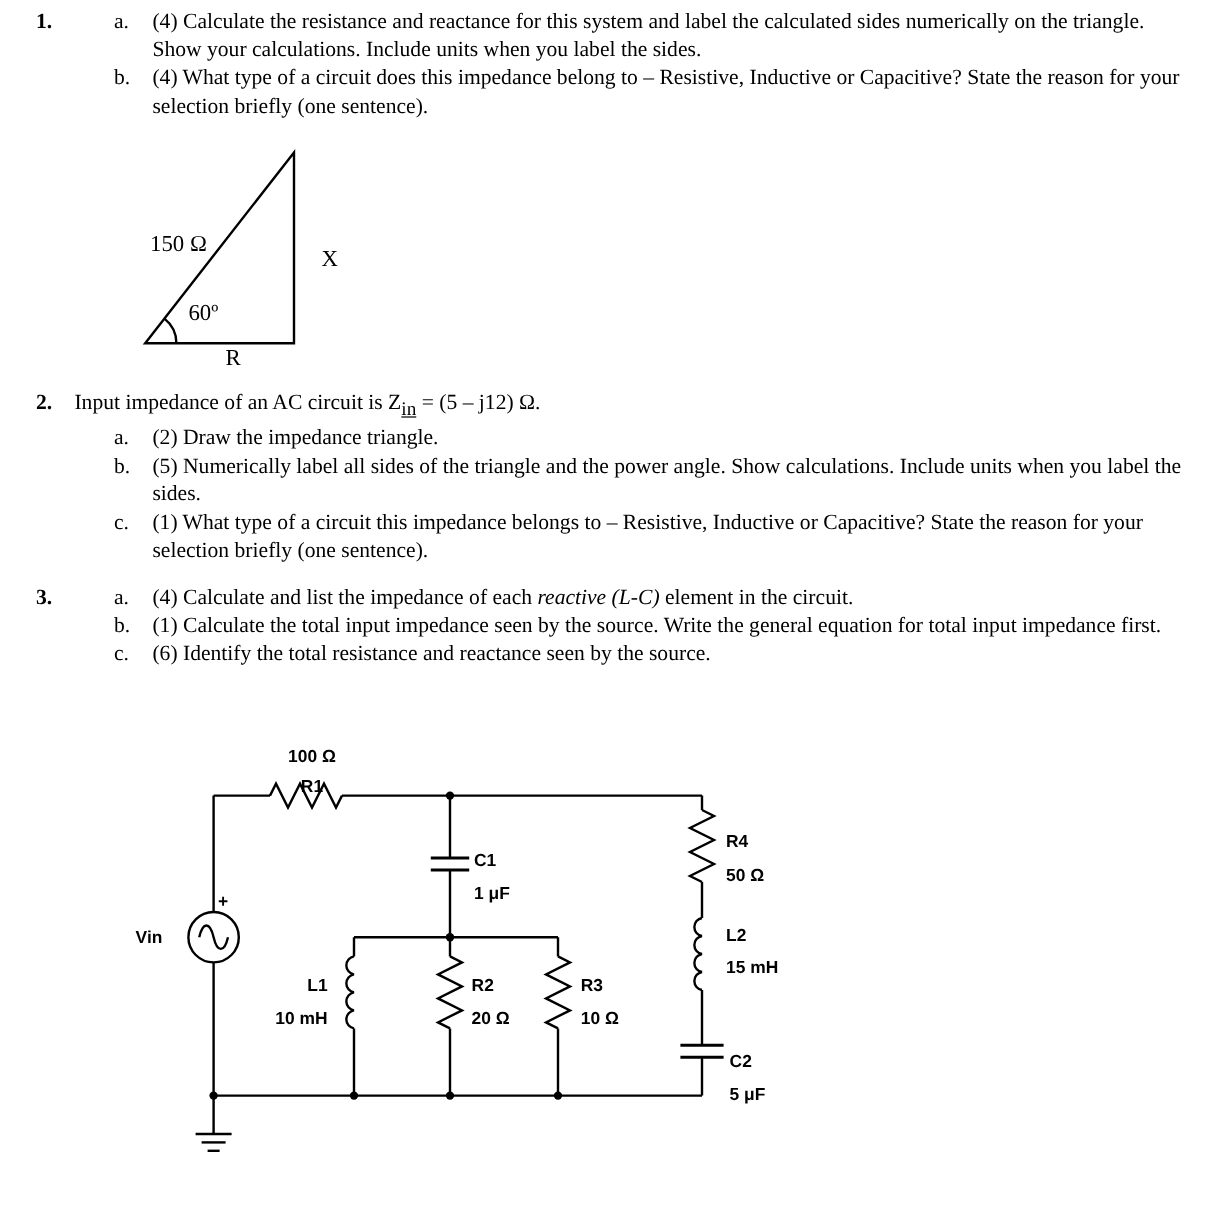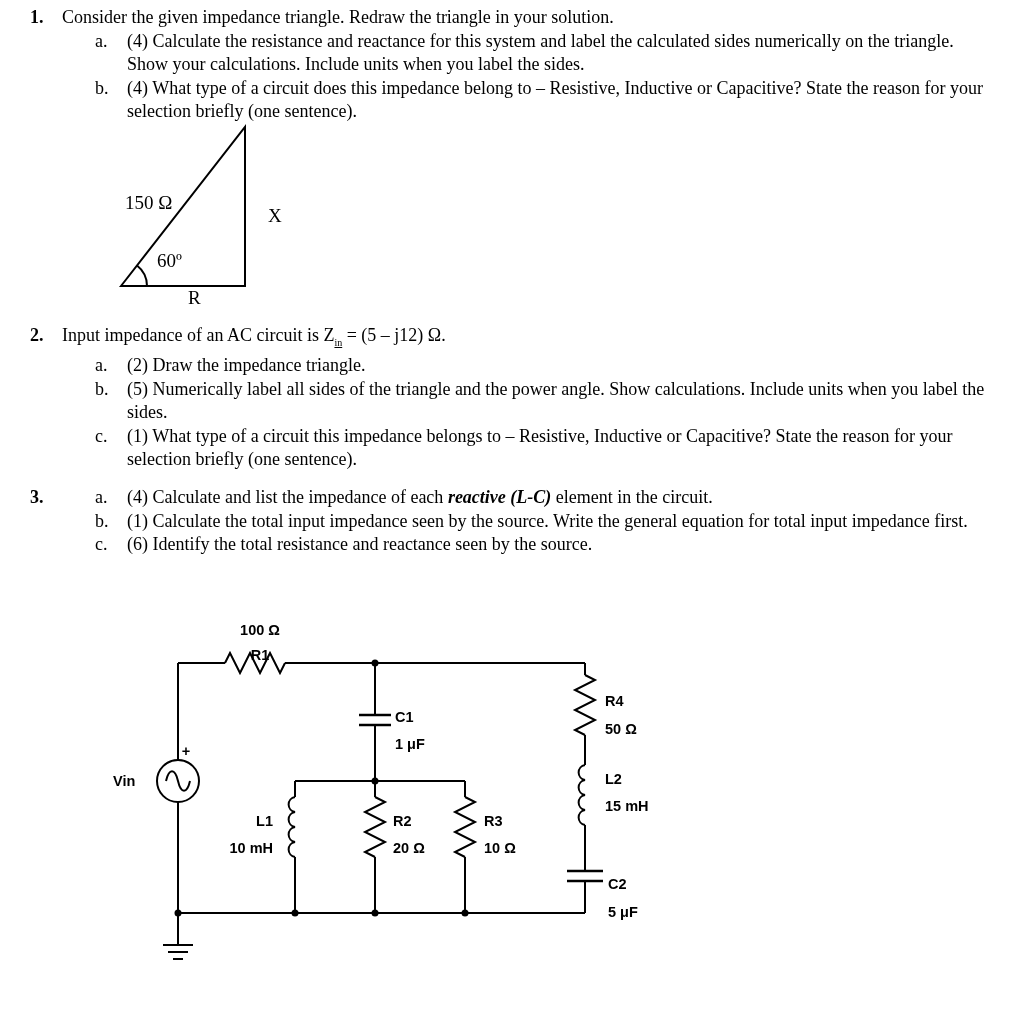--- a/index.html
+++ b/index.html
@@ -7,37 +7,36 @@
     width:1016px;height:1024px;background:#ffffff;position:relative;
     font-family:"Liberation Serif",serif;font-size:18px;color:#000;
   }
   .problem{position:absolute;left:30px;width:956px;line-height:23.5px;}
   .prow{display:flex;align-items:flex-start;}
   .pnum{flex:0 0 32px;font-weight:bold;}
   .pcontent{flex:1;}
   .sub{display:flex;margin-left:33px;align-items:flex-start;}
   .sletter{flex:0 0 32px;}
   .stext{flex:1;}
-  .bi{font-weight:bold;font-style:italic;}
-  .zsub{font-size:10px;text-decoration:underline;vertical-align:sub;}
+  .bi{font-weight:normal;font-style:italic;}
+  .zsub{font-size:16px;text-decoration:underline;vertical-align:sub;}
   svg{position:absolute;overflow:visible;}
   .tlabel{font-family:"Liberation Serif",serif;font-size:19px;fill:#000;}
   .clabel{font-family:"Liberation Sans",sans-serif;font-weight:bold;font-size:14.5px;fill:#000;}
   .wire{stroke:#000;stroke-width:2;fill:none;}
   .plate{stroke:#000;stroke-width:2.5;fill:none;}
   .dot{fill:#000;stroke:none;}
 </style>
 </head>
 <body>
 
 <div class="problem" style="top:6px;">
   <div class="prow">
     <span class="pnum">1.</span>
     <div class="pcontent">
-      <div>Consider the given impedance triangle. Redraw the triangle in your solution.</div>
       <div class="sub">
         <span class="sletter">a.</span>
         <div class="stext">(4) Calculate the resistance and reactance for this system and label the calculated sides numerically on the triangle. Show your calculations. Include units when you label the sides.</div>
       </div>
       <div class="sub">
         <span class="sletter">b.</span>
         <div class="stext">(4) What type of a circuit does this impedance belong to – Resistive, Inductive or Capacitive? State the reason for your selection briefly (one sentence).</div>
       </div>
     </div>
   </div>

